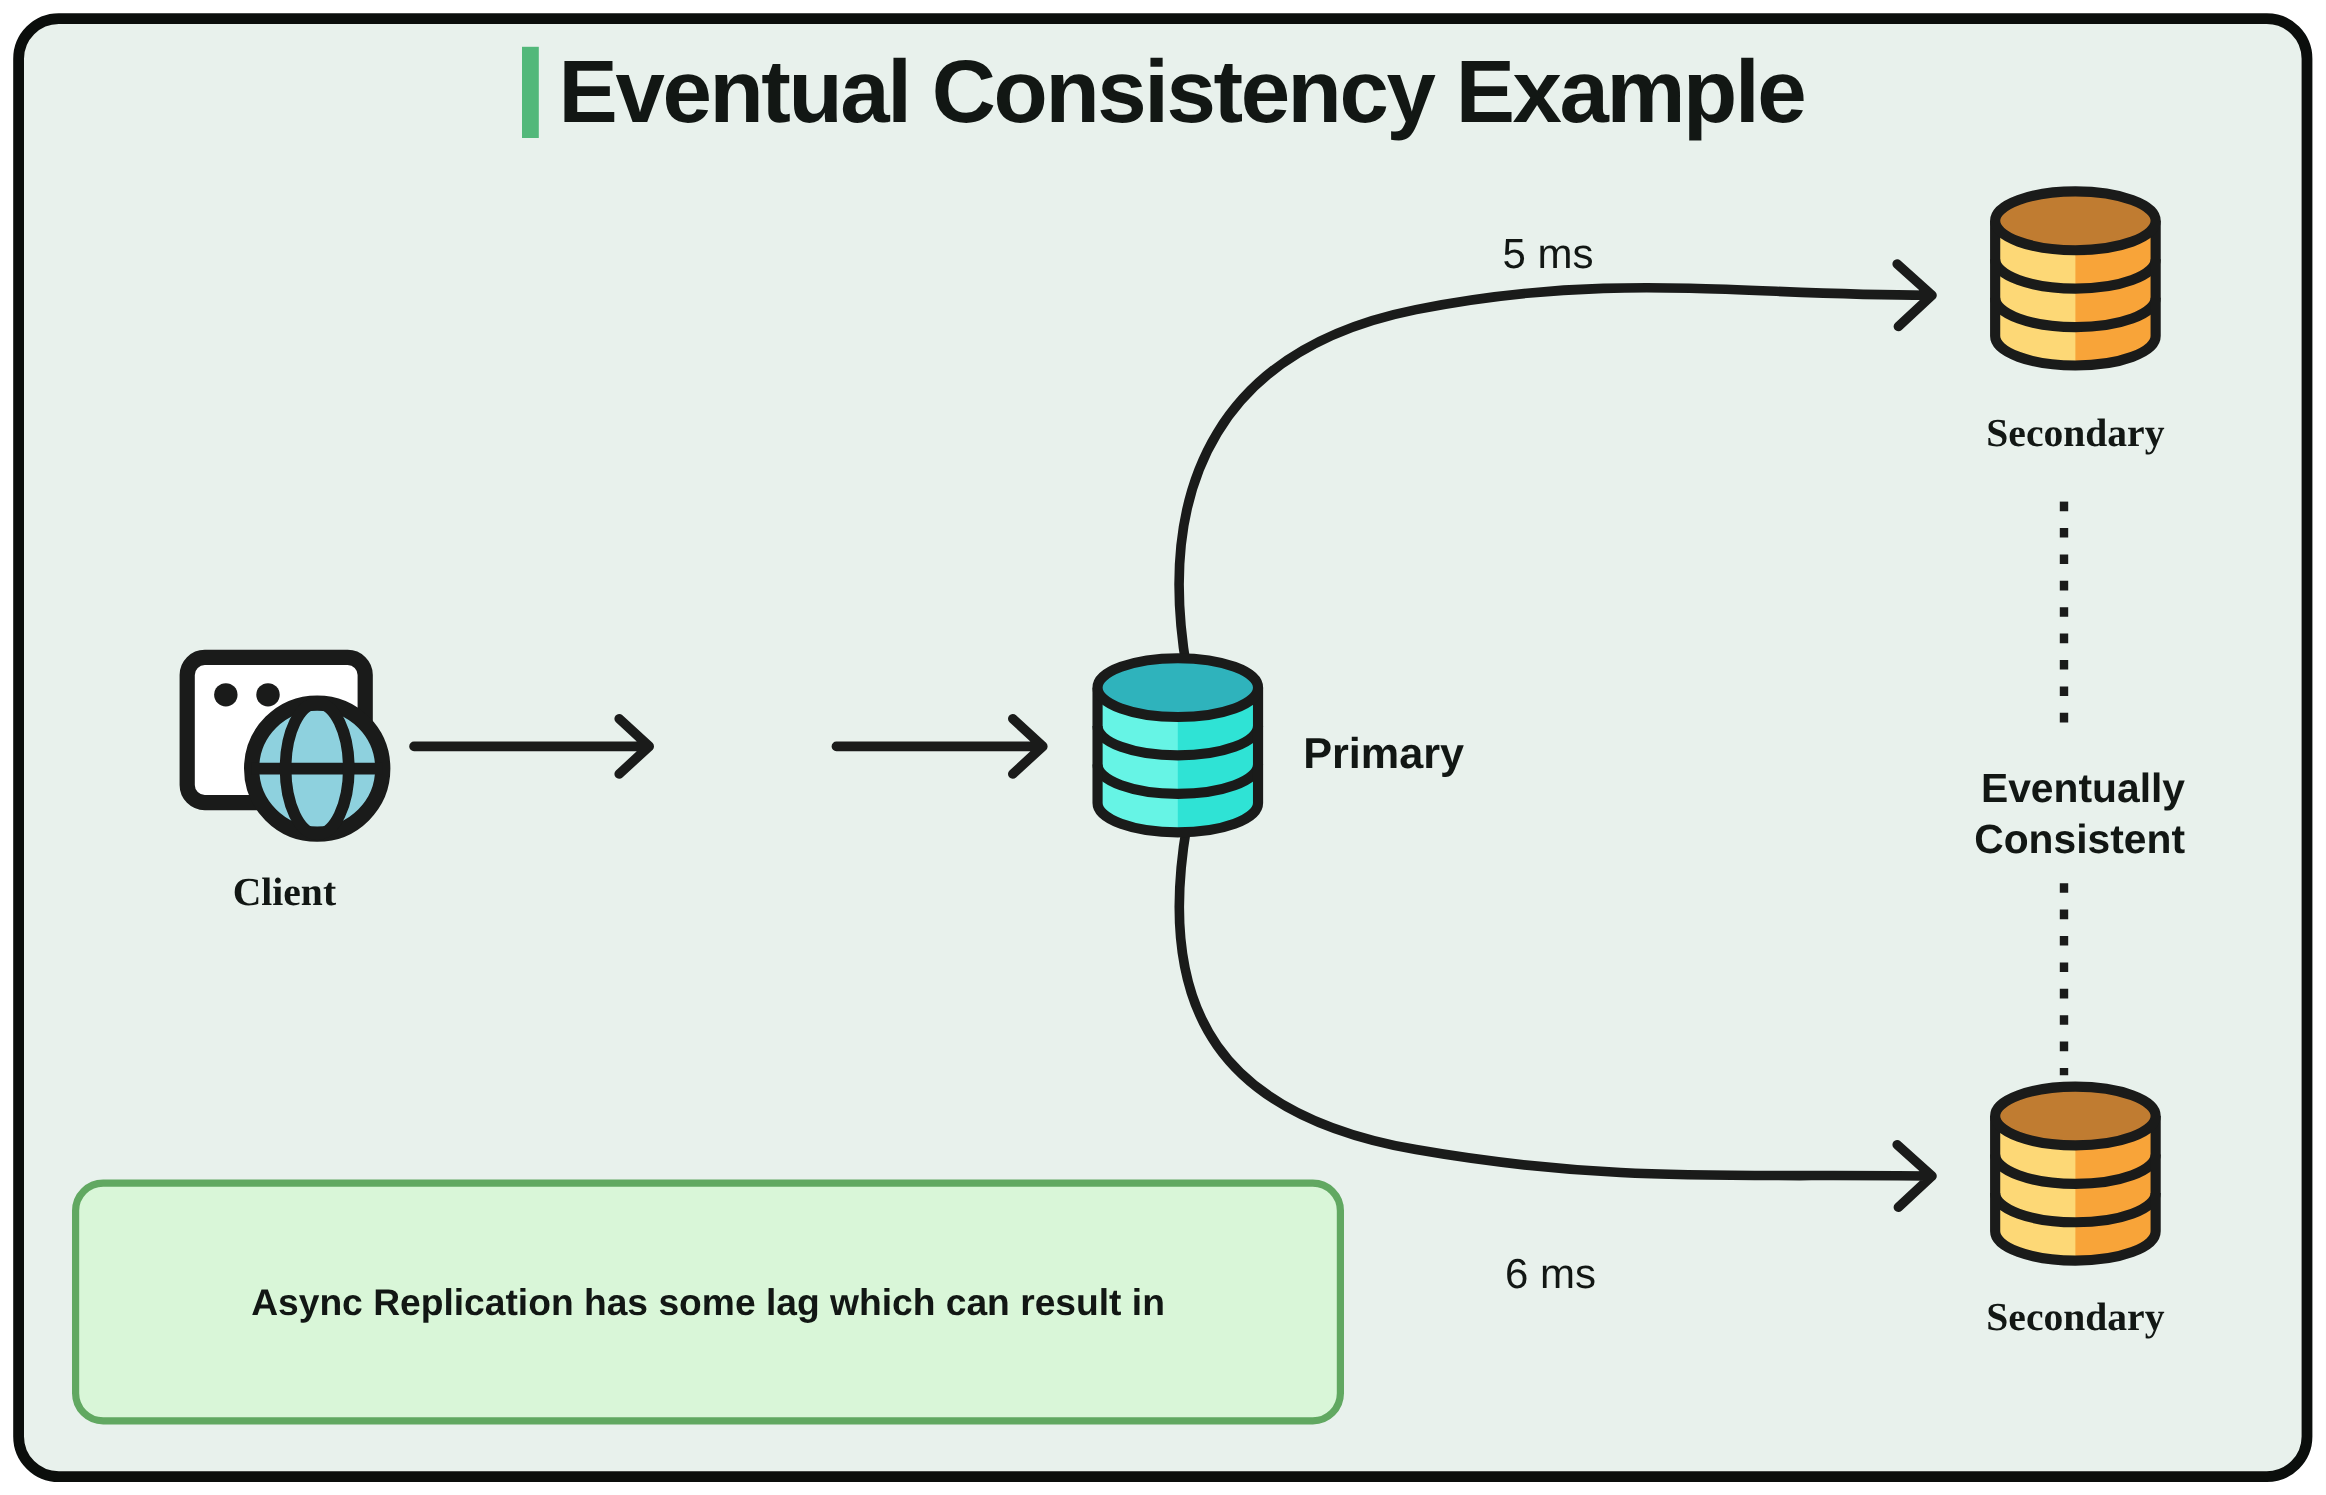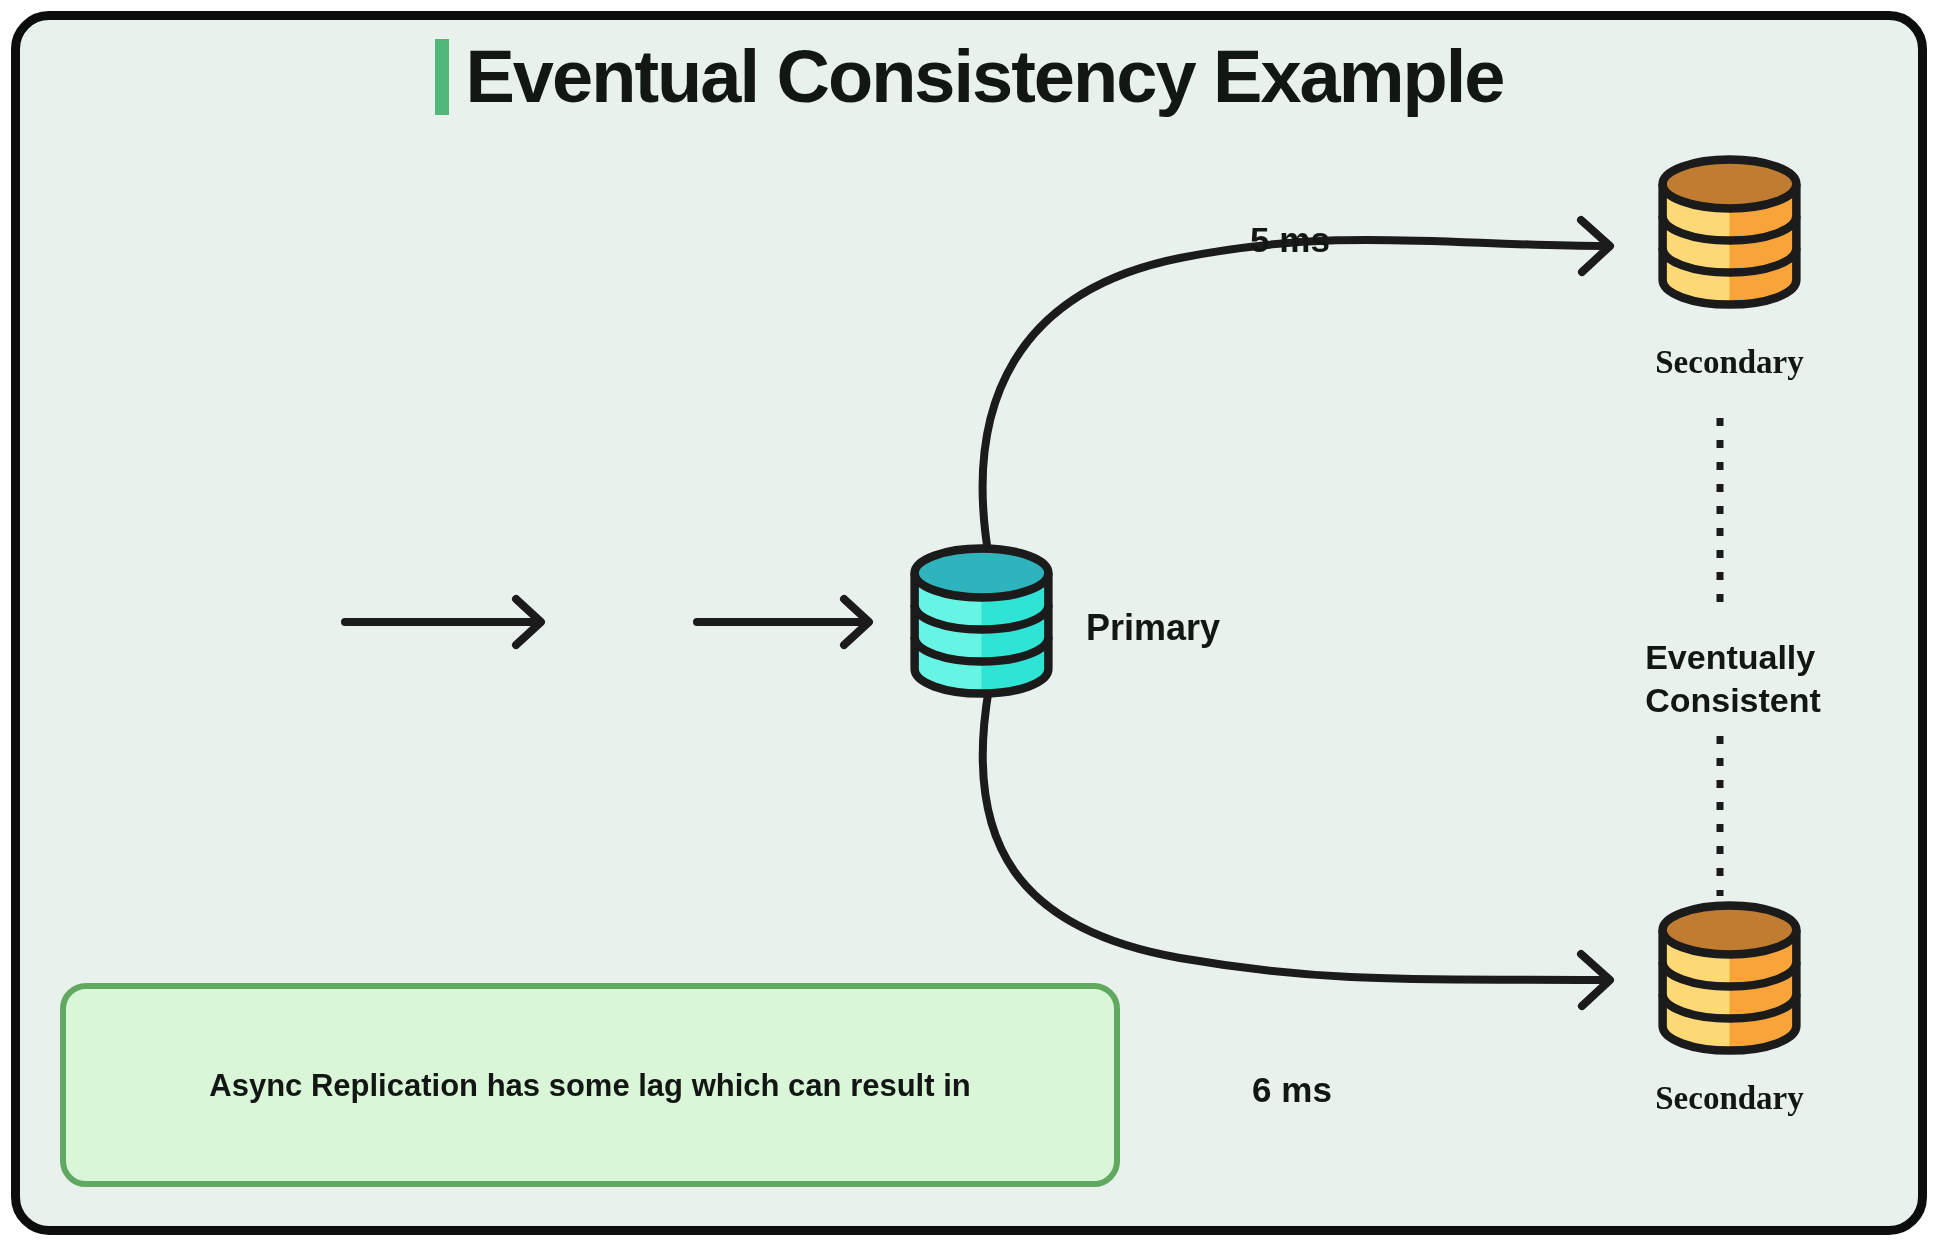--- a/index.html
+++ b/index.html
@@ -22,26 +22,26 @@
   .node-client .node-label{margin-top:24px;}
   .node-server{left:556px;top:565px;}
   .node-server .node-label{margin-top:44px;}
   .node-primary{left:905px;top:541px;}
   .primary-label{position:absolute;left:1086px;top:607px;font-weight:700;font-size:36px;color:var(--ink);white-space:nowrap;}
   .node-secondary-top{left:1653px;top:152px;}
   .node-secondary-top .node-label{margin-top:30px;}
   .node-secondary-bottom{left:1653px;top:898px;}
   .node-secondary-bottom .node-label{margin-top:20px;}
 
-  .latency{position:absolute;font-size:35px;font-weight:700;color:var(--ink);transform:translateX(-50%);white-space:nowrap;margin-top:28px;}
+  .latency{position:absolute;font-size:35px;font-weight:400;color:var(--ink);transform:translateX(-50%);white-space:nowrap;}
   .latency-top{left:1290px;top:192px;}
   .latency-bottom{left:1292px;top:1042px;}
 
   .consistency{position:absolute;left:1733px;top:636px;transform:translateX(-50%);
-               text-align:left;font-size:34px;font-weight:700;line-height:43px;color:var(--ink);}
+               text-align:right;font-size:34px;font-weight:700;line-height:43px;color:var(--ink);}
   .consistency span{display:block;}
 
   .note-box{position:absolute;left:60px;top:983px;width:1060px;height:204px;box-sizing:border-box;
             background:var(--note_bg);border:6px solid var(--note_border);border-radius:26px;
             display:flex;flex-direction:row;justify-content:center;align-items:center;
             font-size:31px;font-weight:700;line-height:45px;color:var(--ink);text-align:center;}
 
   
   .st13{stroke:var(--icon_outline);stroke-width:13;}
   .st10{stroke:var(--icon_outline);stroke-width:10;fill:none;}
@@ -78,20 +78,31 @@
 
     <path class="conn-dotted" d="M1720,418 V616"></path>
     <path class="conn-dotted" d="M1720,736 V896"></path>
   </svg>
 
   <header class="title-row">
     <span class="accent-bar"></span>
     <h1 class="page-title">Eventual Consistency Example</h1>
   </header>
 
+  <div class="node node-client">
+    <svg viewBox="0 0 182 166" width="178" height="162">
+      <rect class="fill-white st13" x="8" y="8" width="152" height="124" rx="15"></rect>
+      <circle class="fill-ink" cx="41" cy="40" r="10"></circle>
+      <circle class="fill-ink" cx="77" cy="40" r="10"></circle>
+      <circle class="fill-globe st13" cx="119" cy="103" r="56"></circle>
+      <line class="st10" x1="63" y1="103" x2="175" y2="103"></line>
+      <ellipse class="nofill st10" cx="119" cy="103" rx="27" ry="56"></ellipse>
+    </svg>
+    <div class="node-label">Client</div>
+  </div>
 
 
   <div class="node node-primary">
     <svg viewBox="0 0 162 172" width="153" height="162">
       <path class="fill-primary-left" d="M10,34 V136 A71,26 0 0 0 152,136 V34 Z"></path>
       <path class="fill-primary-right" d="M81,34 H152 V136 A71,26 0 0 1 81,162 Z"></path>
       <path class="db-band" d="M10,68 A71,26 0 0 0 152,68"></path>
       <path class="db-band" d="M10,102 A71,26 0 0 0 152,102"></path>
       <path class="db-outline" d="M10,34 V136 A71,26 0 0 0 152,136 V34"></path>
       <ellipse class="fill-primary-top st9" cx="81" cy="34" rx="71" ry="26"></ellipse>

